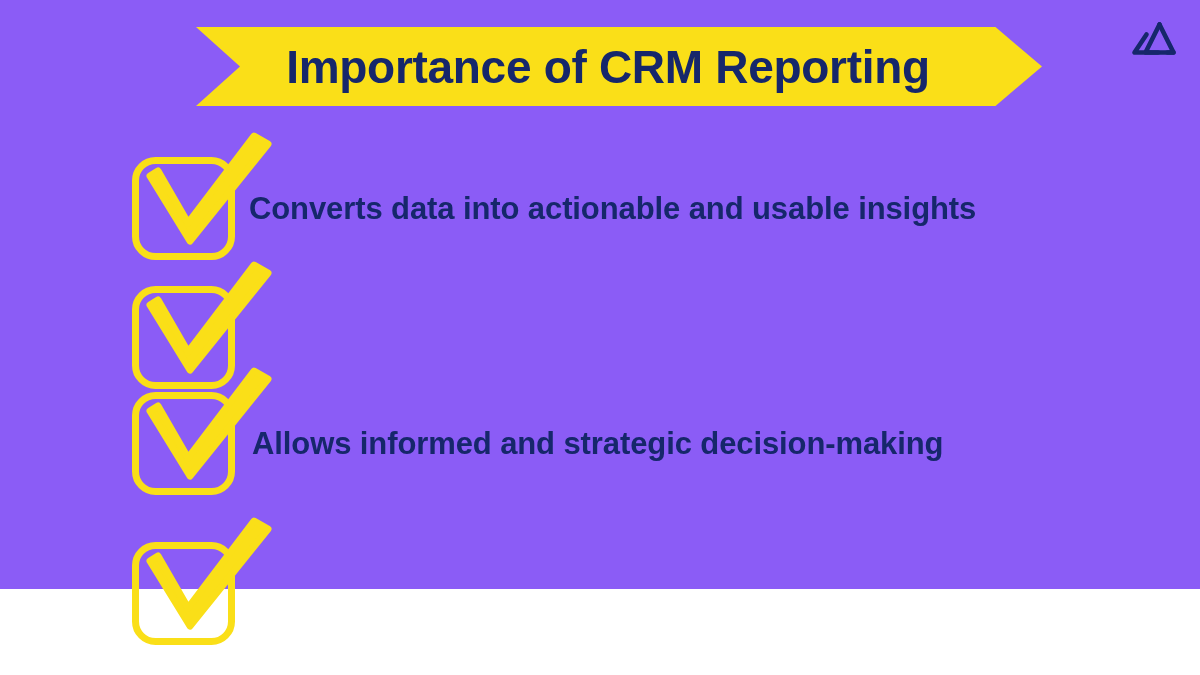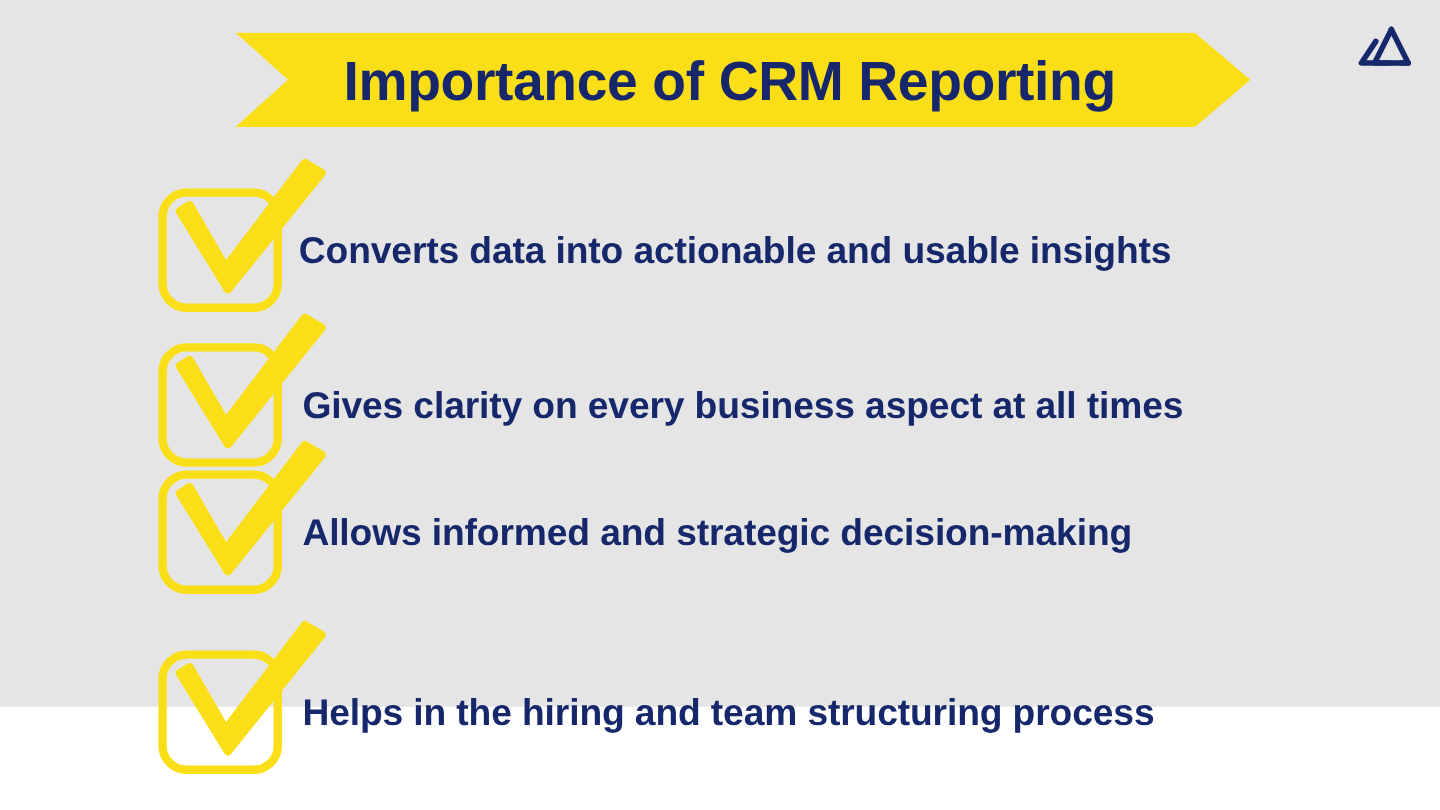--- a/index.html
+++ b/index.html
@@ -14,21 +14,21 @@
     font-family: "Liberation Sans", sans-serif;
     overflow: hidden;
     position: relative;
   }
   #slide {
     position: absolute;
     left: 0;
     top: 0;
     width: 1200px;
     height: 589px;
-    background: #e5e5e5;
+    background: #8b5cf6;
   }
 
   
   #brand-logo {
     position: absolute;
     left: 1126px;
     top: 16px;
     width: 54px;
     height: 48px;
   }
@@ -152,37 +152,35 @@
       <div class="check-label">Converts data into actionable and usable insights</div>
     </div>
 
     <div class="check-row r1">
       <div class="checkbox-icon">
         <svg viewBox="0 0 146 138" xmlns="http://www.w3.org/2000/svg">
           <rect x="7.5" y="36.5" width="96" height="96" rx="20" ry="20" fill="none" stroke="#FADF18" stroke-width="7"></rect>
           <path d="M22 52 L30 47 L60 99 L126 12 L140 20 L62 117 Z" fill="#FADF18" stroke="#FADF18" stroke-width="7" stroke-linejoin="round"></path>
         </svg>
       </div>
-      <div class="check-label">Gives clarity on every business aspect at all times</div>
     </div>
 
     <div class="check-row r2">
       <div class="checkbox-icon">
         <svg viewBox="0 0 146 138" xmlns="http://www.w3.org/2000/svg">
           <rect x="7.5" y="36.5" width="96" height="96" rx="20" ry="20" fill="none" stroke="#FADF18" stroke-width="7"></rect>
           <path d="M22 52 L30 47 L60 99 L126 12 L140 20 L62 117 Z" fill="#FADF18" stroke="#FADF18" stroke-width="7" stroke-linejoin="round"></path>
         </svg>
       </div>
       <div class="check-label">Allows informed and strategic decision-making</div>
     </div>
 
     <div class="check-row r3">
       <div class="checkbox-icon">
         <svg viewBox="0 0 146 138" xmlns="http://www.w3.org/2000/svg">
           <rect x="7.5" y="36.5" width="96" height="96" rx="20" ry="20" fill="none" stroke="#FADF18" stroke-width="7"></rect>
           <path d="M22 52 L30 47 L60 99 L126 12 L140 20 L62 117 Z" fill="#FADF18" stroke="#FADF18" stroke-width="7" stroke-linejoin="round"></path>
         </svg>
       </div>
-      <div class="check-label">Helps in the hiring and team structuring process</div>
     </div>
 
   </div>
 </div>
 
 </body></html>

